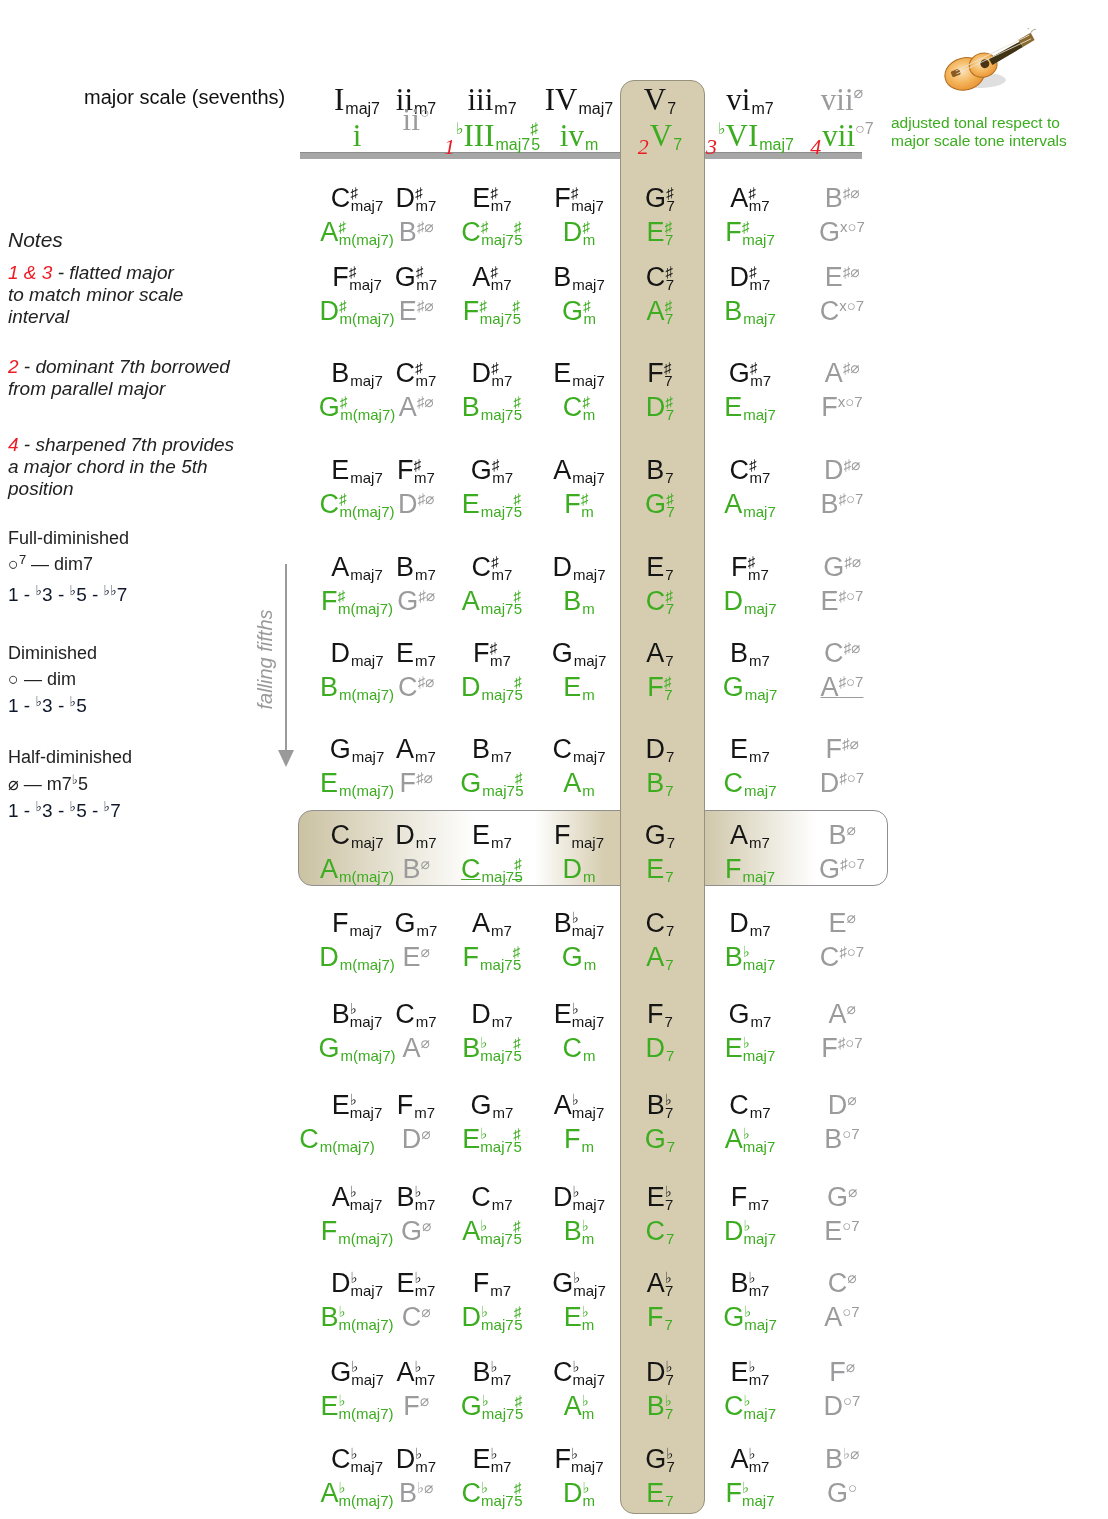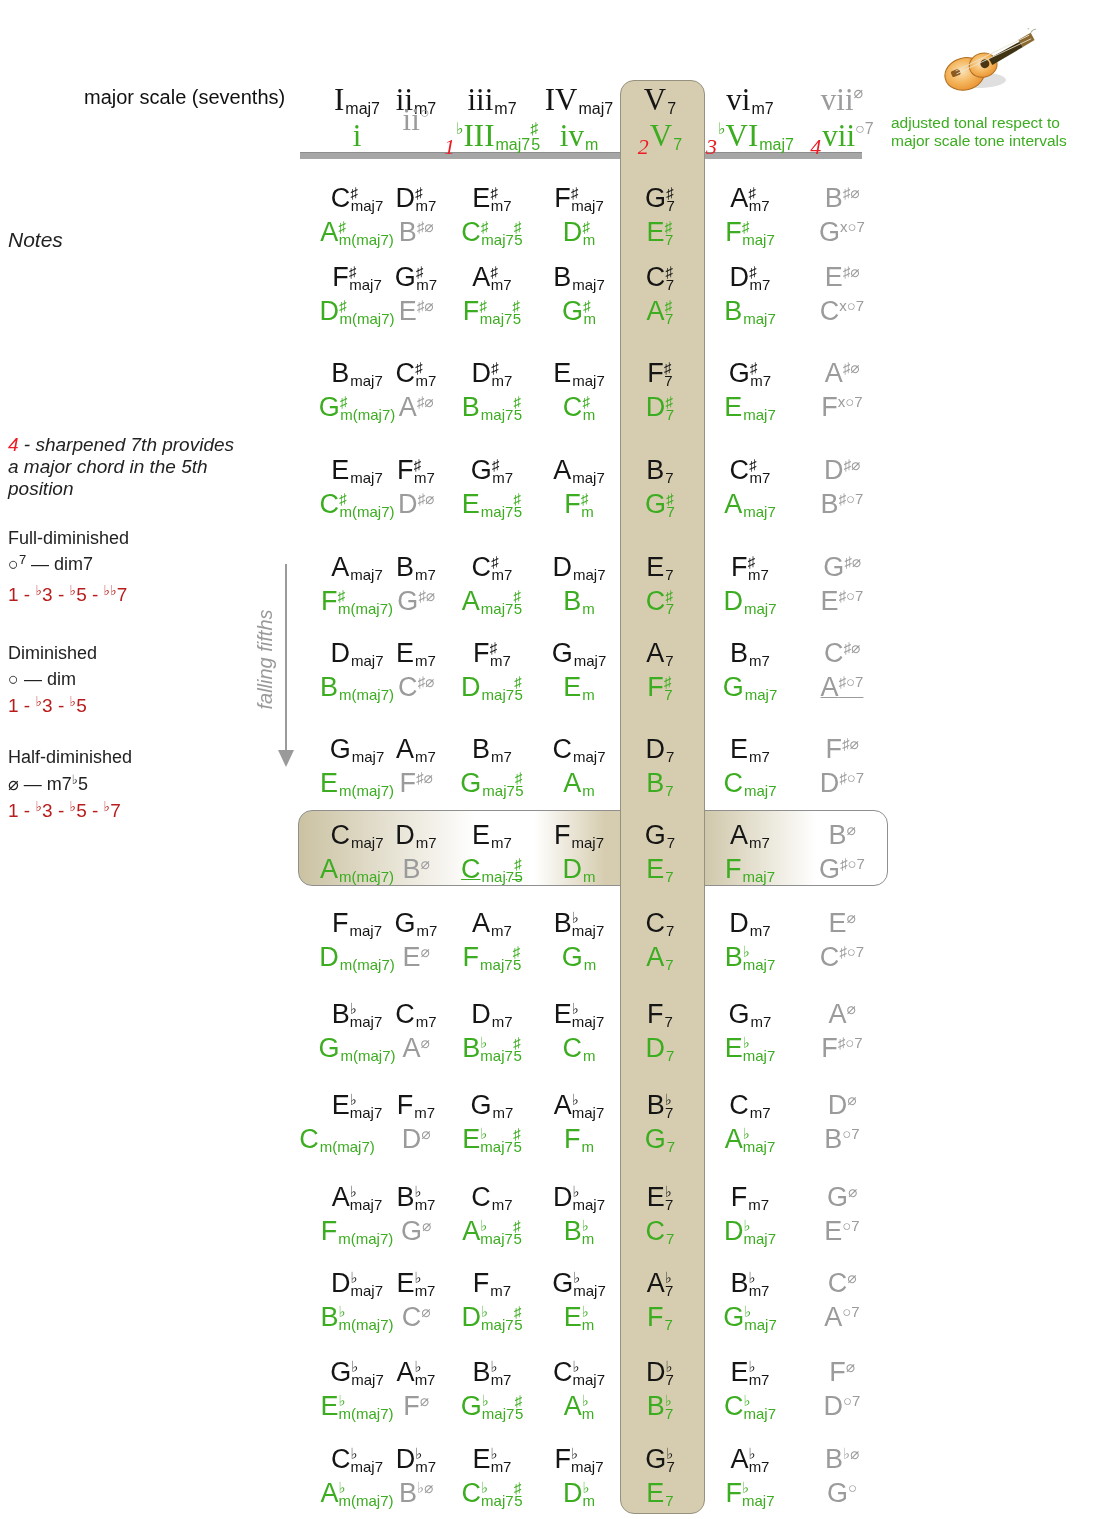--- a/index.html
+++ b/index.html
@@ -31,21 +31,21 @@
   .rn{color:#ed1c24;font-family:"Liberation Serif","DejaVu Serif",serif;font-style:italic;
       font-size:22px;position:relative;top:8px;margin-right:1px;}
   
   .note-h{font-size:21px;font-style:italic;color:#222;}
   .note-line{font-size:19px;font-style:italic;color:#222;line-height:22px;white-space:nowrap;}
   .note-red{color:#ed1c24;}
   .def-title{font-size:18px;color:#222;}
   .def-line{font-size:18px;color:#222;}
   .def-line .t{font-size:18px;}
   .def-line .s{font-size:13px;top:-6px;}
-  .def-formula{font-size:19px;color:#b91c1c;}
+  .def-formula{font-size:19px;color:#0f172a;}
   .def-formula .t{font-size:19px;}
   .def-formula .s{font-size:14px;top:-6px;}
   
   #ff-line{left:285px;top:564px;width:2px;height:188px;background:#9a9a9a;}
   #ff-head{left:278px;top:750px;width:0;height:0;border-left:8px solid transparent;
            border-right:8px solid transparent;border-top:17px solid #9a9a9a;}
   #ff-label{left:183px;top:648px;width:164px;text-align:center;transform:rotate(-90deg);
             font-size:20px;font-style:italic;color:#9a9a9a;white-space:nowrap;}
 </style>
 </head>
@@ -86,21 +86,30 @@
   <div id="vcol" class="abs"></div>
   <div id="hbar" class="abs"></div>
   <div id="crow-box" class="abs"></div>
 
   <div id="ff-line" class="abs"></div>
   <div id="ff-head" class="abs"></div>
   <div id="ff-label" class="abs">falling fifths</div>
 
   <div class="abs note-h" style="left:8px;top:228px;">Notes</div>
 
-
+  <div class="abs note-line" style="left:8px;top:262px;">
+    <span class="note-red">1 &amp; 3</span><span> - flatted major</span>
+    <div>to match minor scale</div>
+    <div>interval</div>
+  </div>
+
+  <div class="abs note-line" style="left:8px;top:356px;">
+    <span class="note-red">2</span><span> - dominant 7th borrowed</span>
+    <div>from parallel major</div>
+  </div>
 
   <div class="abs note-line" style="left:8px;top:434px;">
     <span class="note-red">4</span><span> - sharpened 7th provides</span>
     <div>a major chord in the 5th</div>
     <div>position</div>
   </div>
 
   <div class="abs def-title" style="left:8px;top:528px;">Full-diminished</div>
   <div class="abs def-line" style="left:8px;top:554px;"><span class="t">○</span><span class="s">7</span><span class="t"> — dim7</span></div>
   <div class="abs def-formula" style="left:8px;top:584px;"><span class="t">1 - </span><span class="s">♭</span><span class="t">3 - </span><span class="s">♭</span><span class="t">5 - </span><span class="s">♭♭</span><span class="t">7</span></div>

